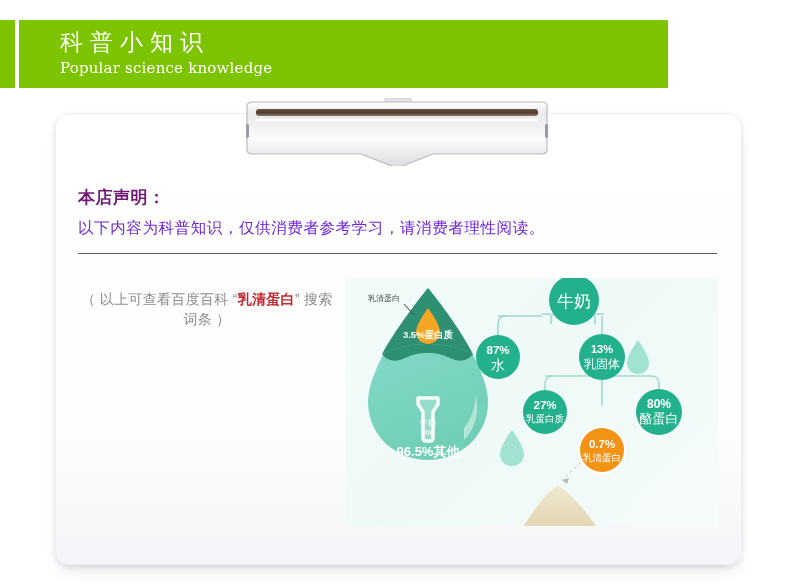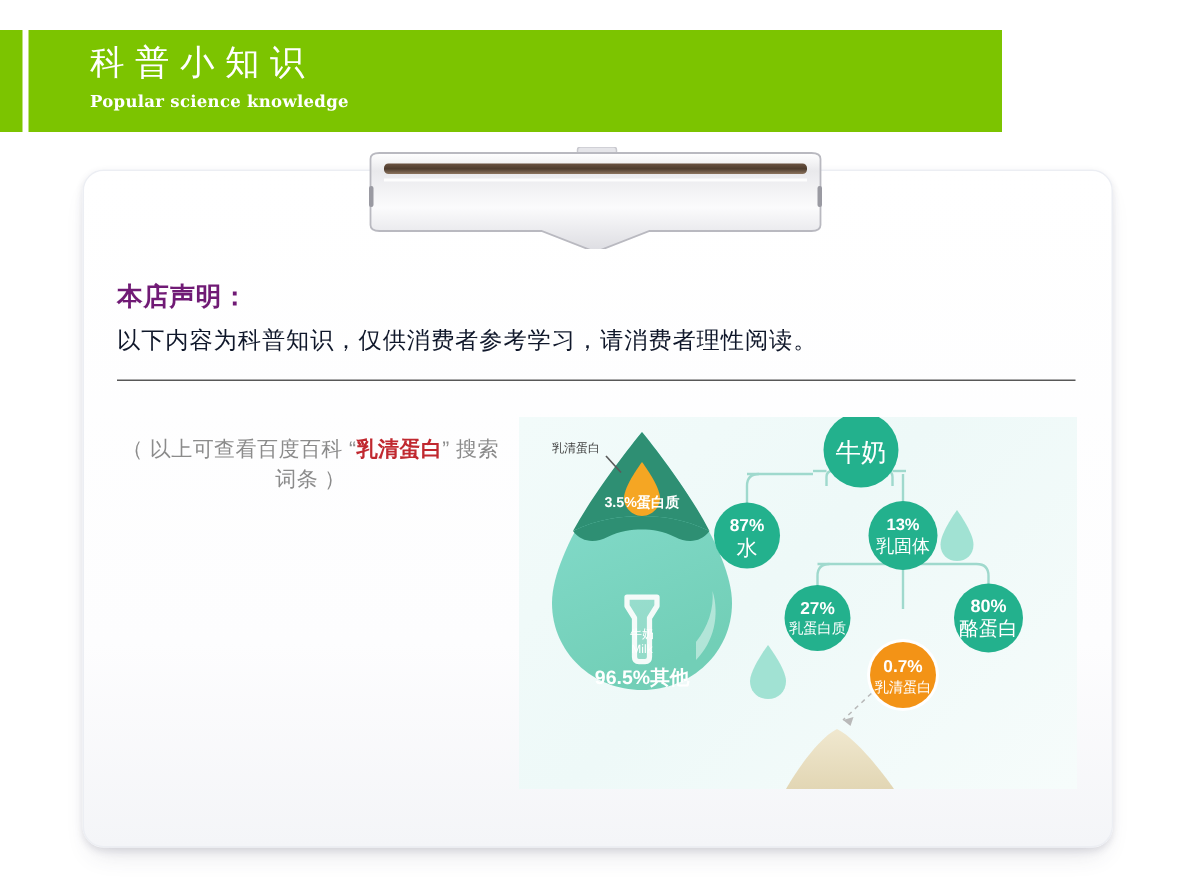--- a/index.html
+++ b/index.html
@@ -19,21 +19,21 @@
   .banner-divider{
     position:absolute; left:15px; top:0; width:4px; height:68px;
     background:#ffffff;
   }
   .banner-texts{ position:absolute; left:60px; top:7px; }
   .banner-cn{
     color:#ffffff; font-size:23px; letter-spacing:7px; line-height:30px;
     font-family:"DejaVu Serif","Liberation Serif",serif; font-weight:400;
   }
   .banner-en{
-    color:#ffffff; font-size:11px; line-height:22px; font-weight:bold;
+    color:#ffffff; font-size:15px; line-height:22px; font-weight:normal;
     font-family:"DejaVu Serif","Liberation Serif",serif;
     letter-spacing:.2px;
   }
 
   
   .clipboard{
     position:absolute; left:55px; top:113px; width:687px; height:452px;
     background:linear-gradient(180deg,#ffffff 0%,#fdfdfe 70%,#f4f5f8 100%);
     border-radius:14px;
     box-shadow:0 2px 5px rgba(60,60,90,.13), 0 10px 18px -8px rgba(60,60,90,.18);
@@ -47,21 +47,21 @@
   }
 
   
   .content{ position:absolute; left:78px; top:185px; width:640px; }
 
   .decl-title{
     color:#701a75; font-size:17px; font-weight:bold; line-height:26px;
     letter-spacing:.5px;
   }
   .decl-body{
-    color:#0f172a; font-size:15.5px; line-height:30px; letter-spacing:.6px;
+    color:#6d28d9; font-size:15.5px; line-height:30px; letter-spacing:.6px;
     margin-top:2px;
   }
   .rule{
     margin-top:10px; width:639px; height:1px;
     background:#3b3b3b; opacity:.85;
   }
 
   
   .cols{ display:flex; margin-top:24px; }
   .col-text{ width:258px; flex:0 0 258px; padding-top:2px; }

